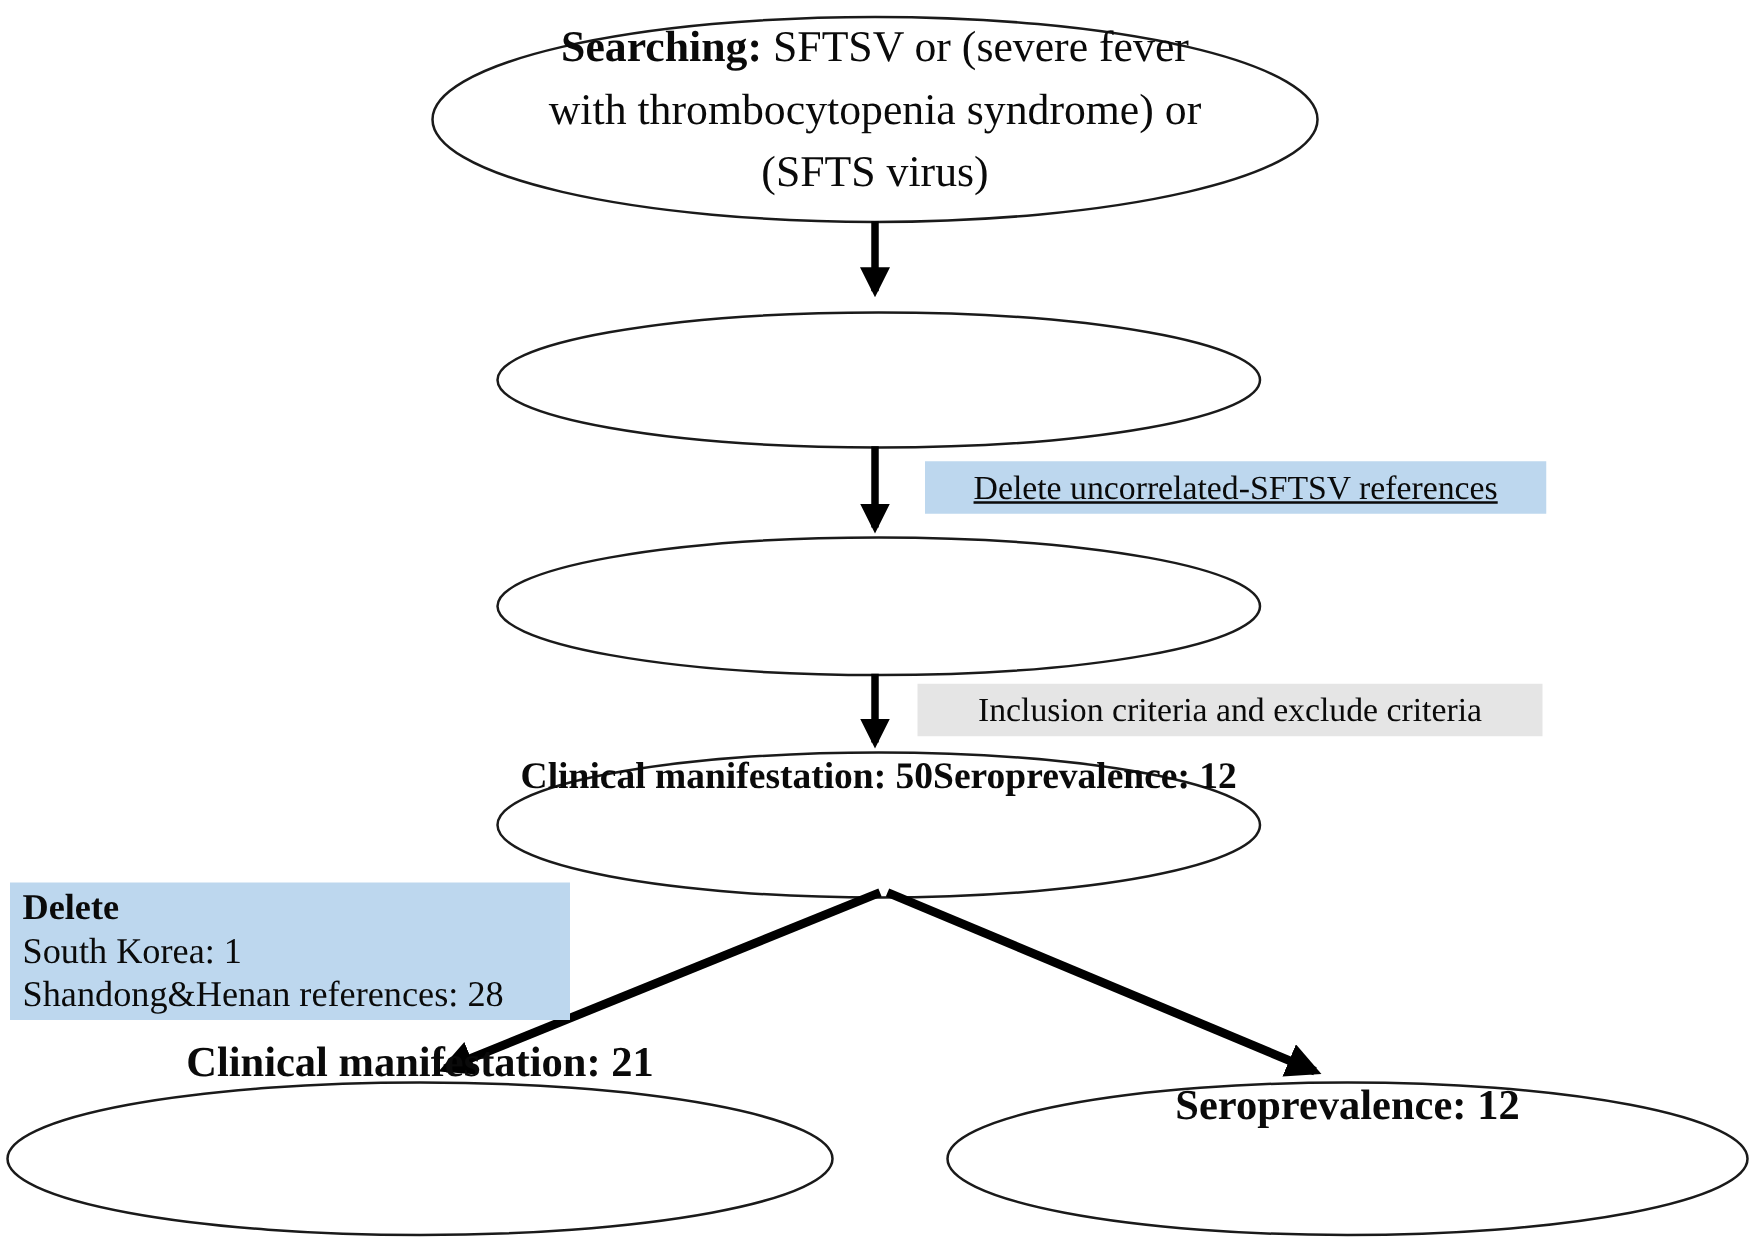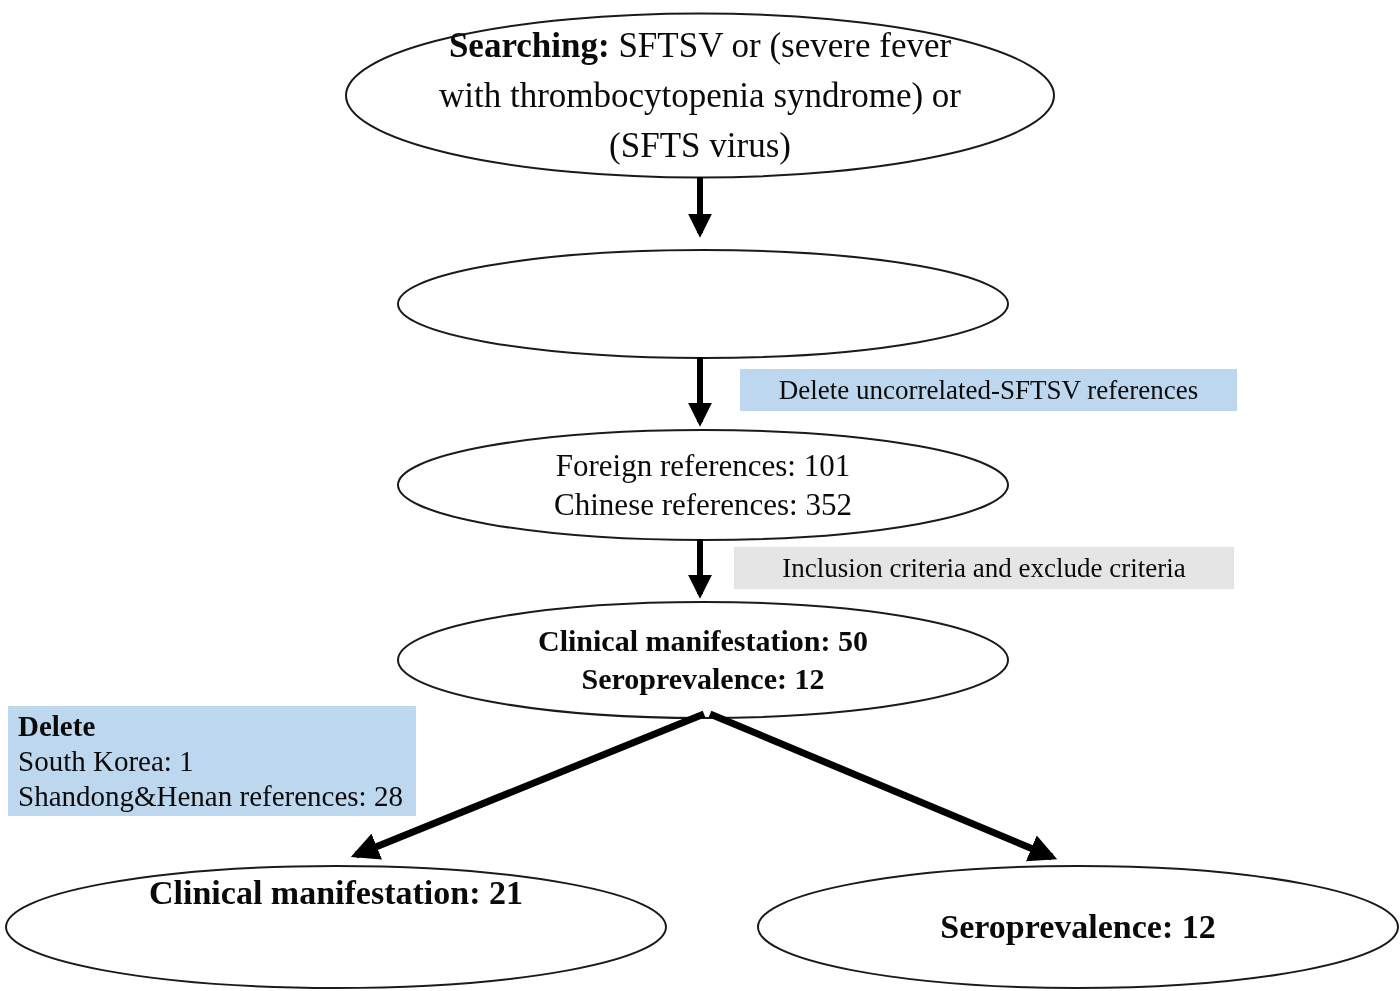--- a/index.html
+++ b/index.html
@@ -7,40 +7,40 @@
     position:relative;
     width:1400px;height:991px;
     background:#ffffff;
     font-family:"Liberation Serif","DejaVu Serif",serif;
     color:#0a0a0a;
     overflow:hidden;
   }
   svg.layer{position:absolute;left:0;top:0;}
   .node{
     position:absolute;
-    display:flex;align-items:center;justify-content:center;
+    display:flex;align-items:flex-start;justify-content:center;
     text-align:center;
   }
   .n1{left:345px;top:13px;width:710px;height:165px;font-size:35px;line-height:50px;}
   .n1 .txt{max-width:545px;}
   .n2{left:398px;top:250px;width:610px;height:108px;font-size:31px;}
   .n3{left:398px;top:430px;width:610px;height:110px;font-size:31px;line-height:39px;flex-direction:column;}
-  .n4{left:398px;top:602px;width:610px;height:116px;font-size:30px;line-height:38px;flex-direction:column;font-weight:bold;}
+  .n4{left:398px;top:602px;width:610px;height:116px;font-size:30px;line-height:38px;flex-direction:row;font-weight:bold;}
   .n5{left:6px;top:832px;width:660px;height:122px;font-size:34px;font-weight:bold;}
   .n6{left:758px;top:866px;width:640px;height:122px;font-size:34px;font-weight:bold;}
   .b{font-weight:bold;}
   .ann{
     position:absolute;
     display:flex;align-items:center;justify-content:center;
     font-size:27px;white-space:nowrap;
   }
   .ann1{left:740px;top:369px;width:497px;height:42px;}
   .ann2{left:734px;top:547px;width:500px;height:42px;}
   .bluebox{
-    position:absolute;left:8px;top:706px;width:408px;height:110px;
+    position:absolute;left:8px;top:706px;width:448px;height:110px;
     box-sizing:border-box;padding:3px 10px;
     font-size:29px;line-height:35px;text-align:left;
   }
 </style>
 </head>
 <body>
 
 <div class="canvas">
 
   <svg class="layer" width="1400" height="991" viewBox="0 0 1400 991">
@@ -62,39 +62,35 @@
     <line x1="700" y1="539" x2="700" y2="594" stroke="#000000" stroke-width="6" marker-end="url(#ah)"></line>
     <line x1="704" y1="714" x2="356" y2="855" stroke="#000000" stroke-width="7" marker-end="url(#ah)"></line>
     <line x1="710" y1="714" x2="1052" y2="857" stroke="#000000" stroke-width="7" marker-end="url(#ah)"></line>
   </svg>
 
   <div class="node n1">
     <div class="txt"><span class="b">Searching:</span><span> SFTSV or (severe fever with thrombocytopenia syndrome) or (SFTS virus)</span></div>
   </div>
 
 
-  <div class="node n3">
-    <div>Foreign references: 101</div>
-    <div>Chinese references: 352</div>
-  </div>
 
   <div class="node n4">
     <div>Clinical manifestation: 50</div>
     <div>Seroprevalence: 12</div>
   </div>
 
   <div class="node n5">
     <div>Clinical manifestation: 21</div>
   </div>
 
   <div class="node n6">
     <div>Seroprevalence: 12</div>
   </div>
 
-  <div class="ann ann1" style="background-color: rgb(189, 215, 238);">
+  <div class="ann ann1" style="background-color: rgb(189, 215, 238); text-decoration: underline;">
     <span>Delete uncorrelated-SFTSV references</span>
   </div>
 
   <div class="ann ann2" style="background-color: #e5e5e5;">
     <span>Inclusion criteria and exclude criteria</span>
   </div>
 
   <div class="bluebox" style="background-color: rgb(189, 215, 238);">
     <div class="b">Delete</div>
     <div>South Korea: 1</div>

